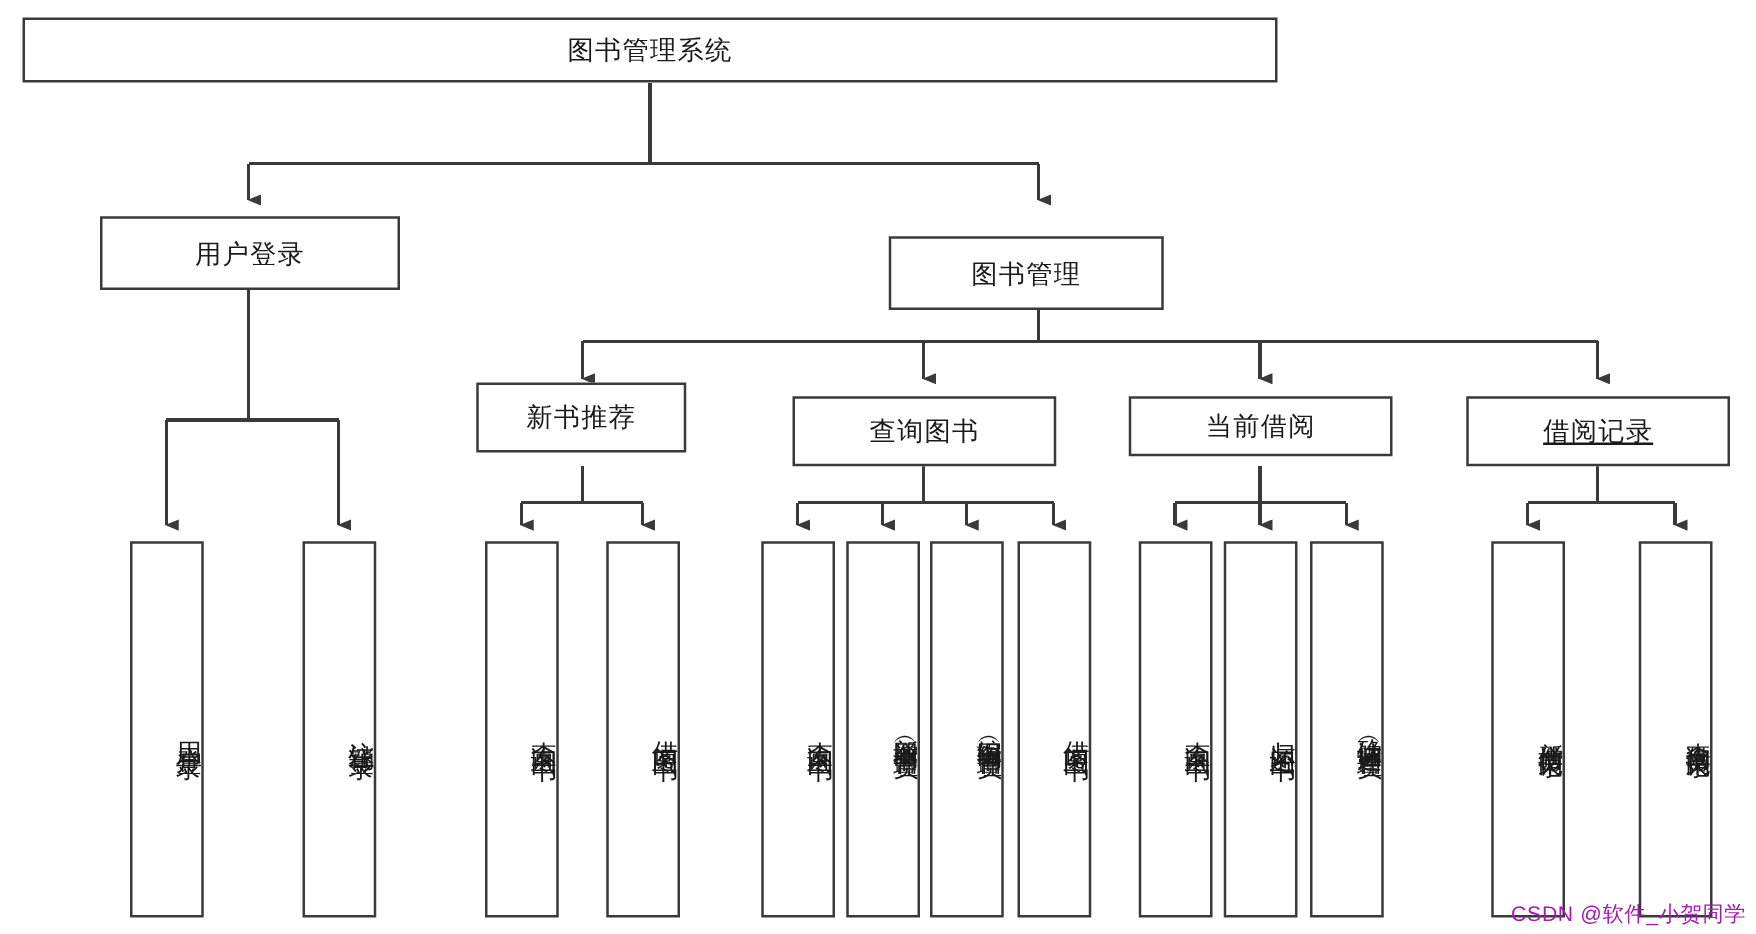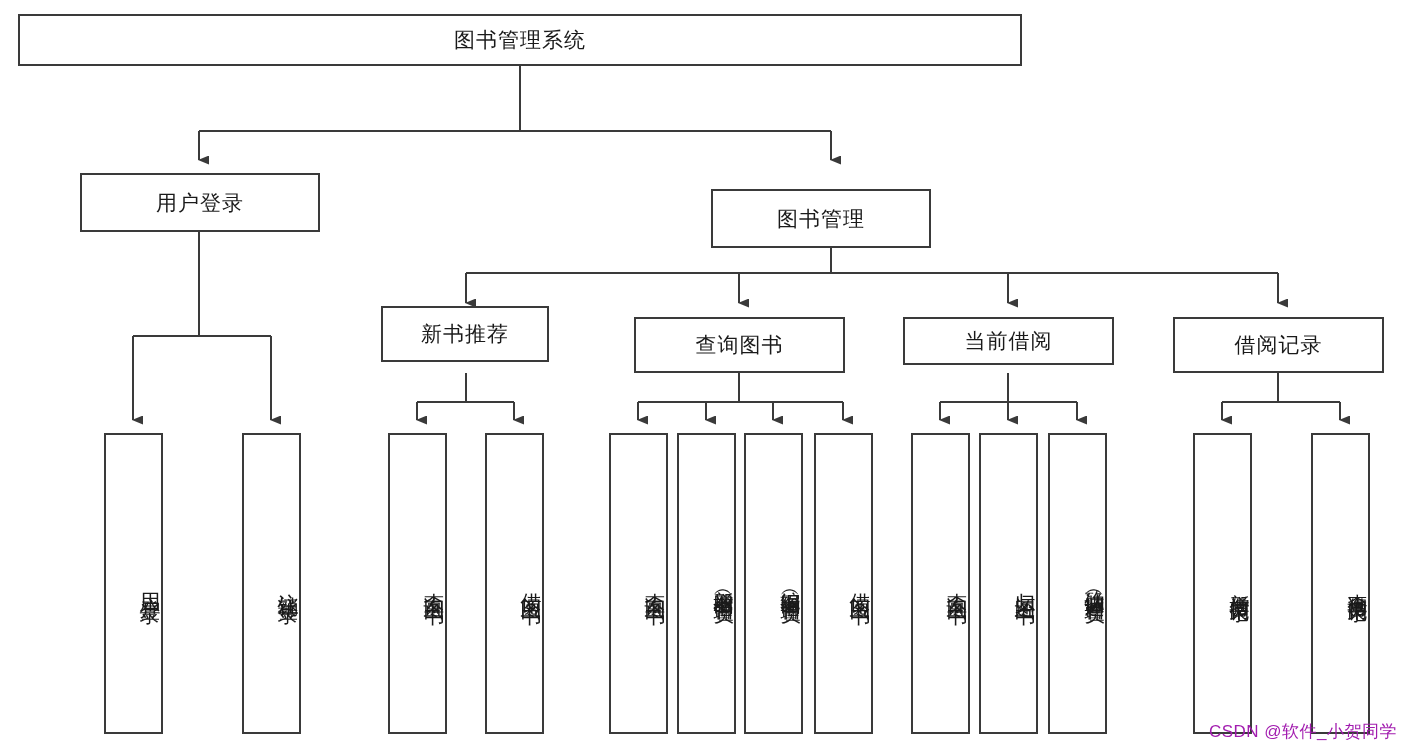--- a/index.html
+++ b/index.html
@@ -138,21 +138,21 @@
 
   <div class="node horizontal" style="left:361px; top:306px; width:168px; height:56px;margin-left:20px;">
     <span class="node-label">新书推荐</span>
   </div>
   <div class="node horizontal" style="left:634px; top:317px; width:211px; height:56px;">
     <span class="node-label">查询图书</span>
   </div>
   <div class="node horizontal" style="left:903px; top:317px; width:211px; height:48px;">
     <span class="node-label">当前借阅</span>
   </div>
-  <div class="node horizontal" style="left:1173px; top:317px; width:211px; height:56px;">
+  <div class="node horizontal" style="left:1173px; top:317px; width:211px; height:56px;text-decoration:underline;">
     <span class="node-label">借阅记录</span>
   </div>
 
   <div class="node vertical" style="left:104px; top:433px; width:59px; height:301px;">
     <span class="node-label">用户登录</span>
   </div>
   <div class="node vertical" style="left:242px; top:433px; width:59px; height:301px;">
     <span class="node-label">注销登录</span>
   </div>
 

